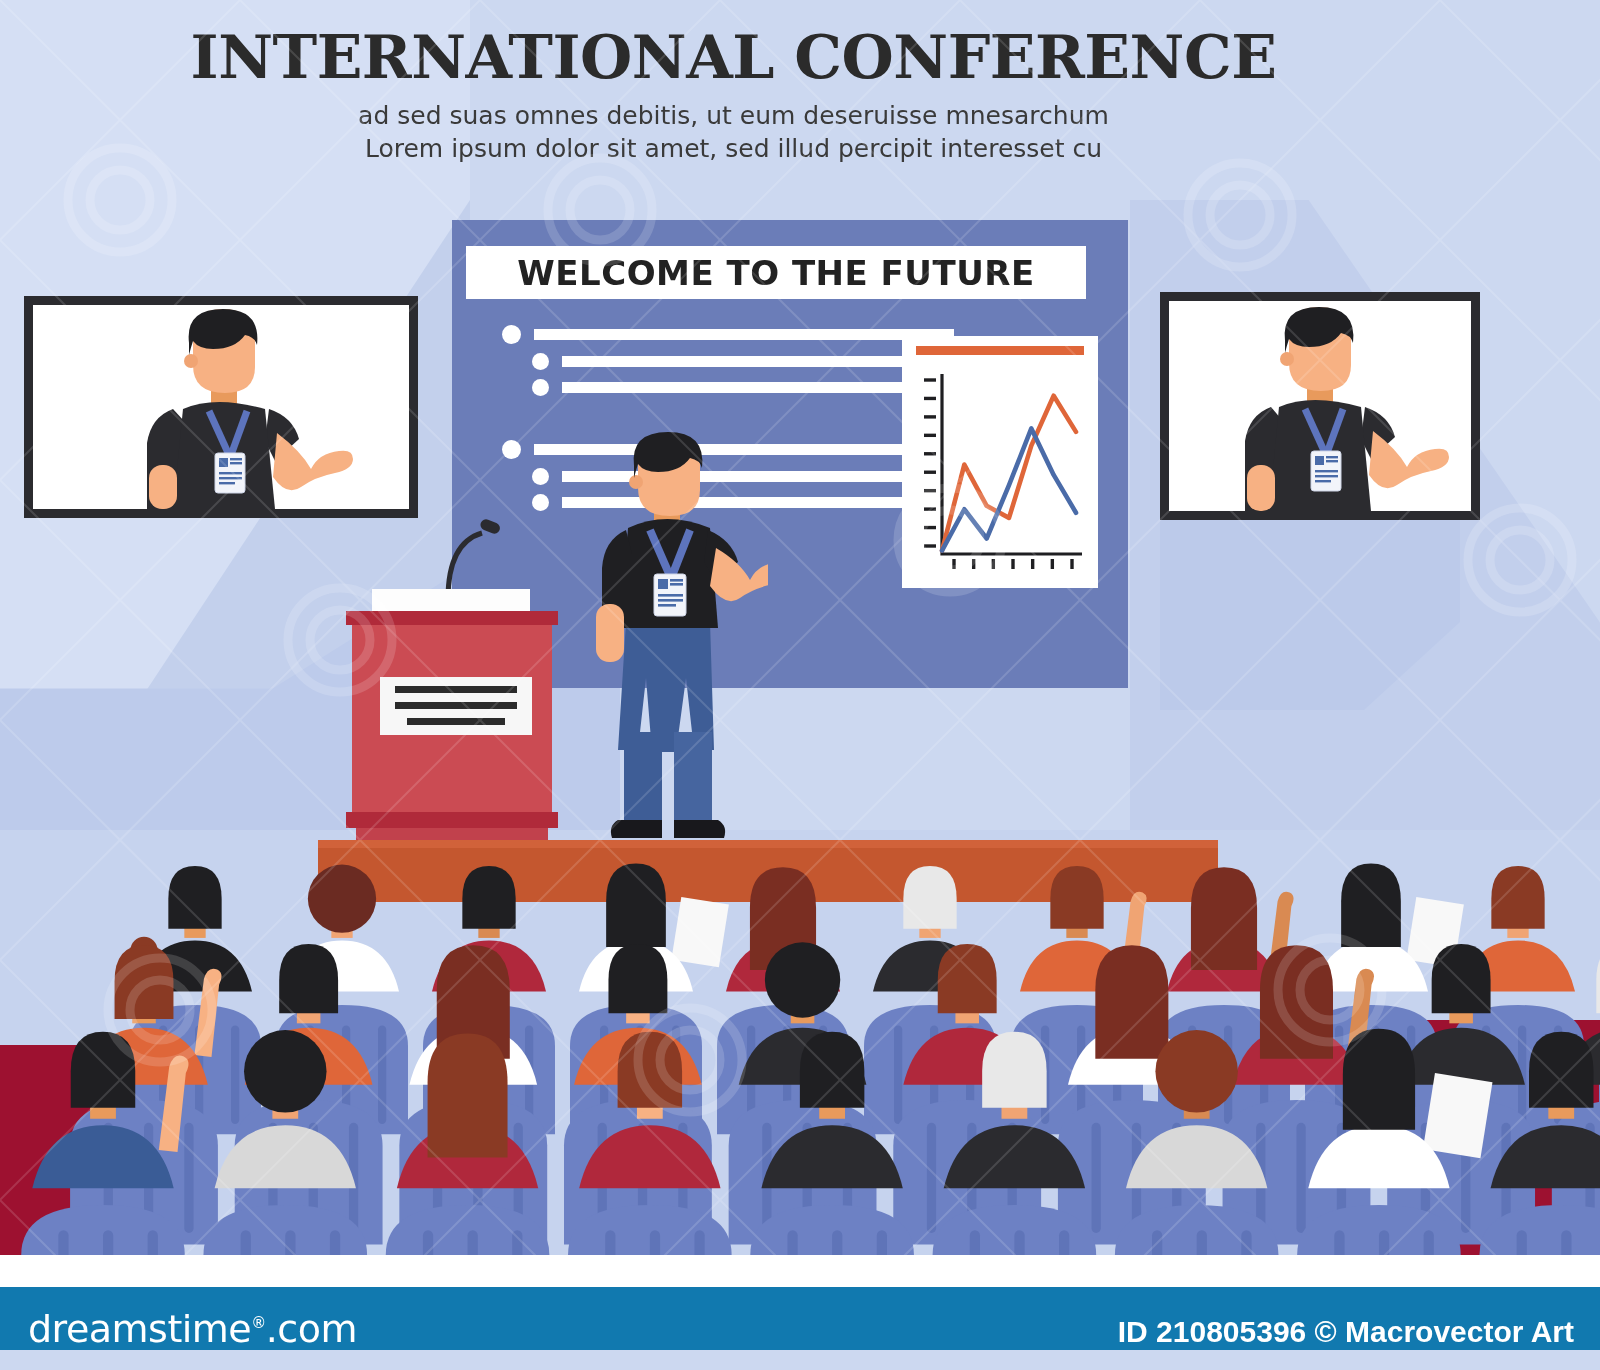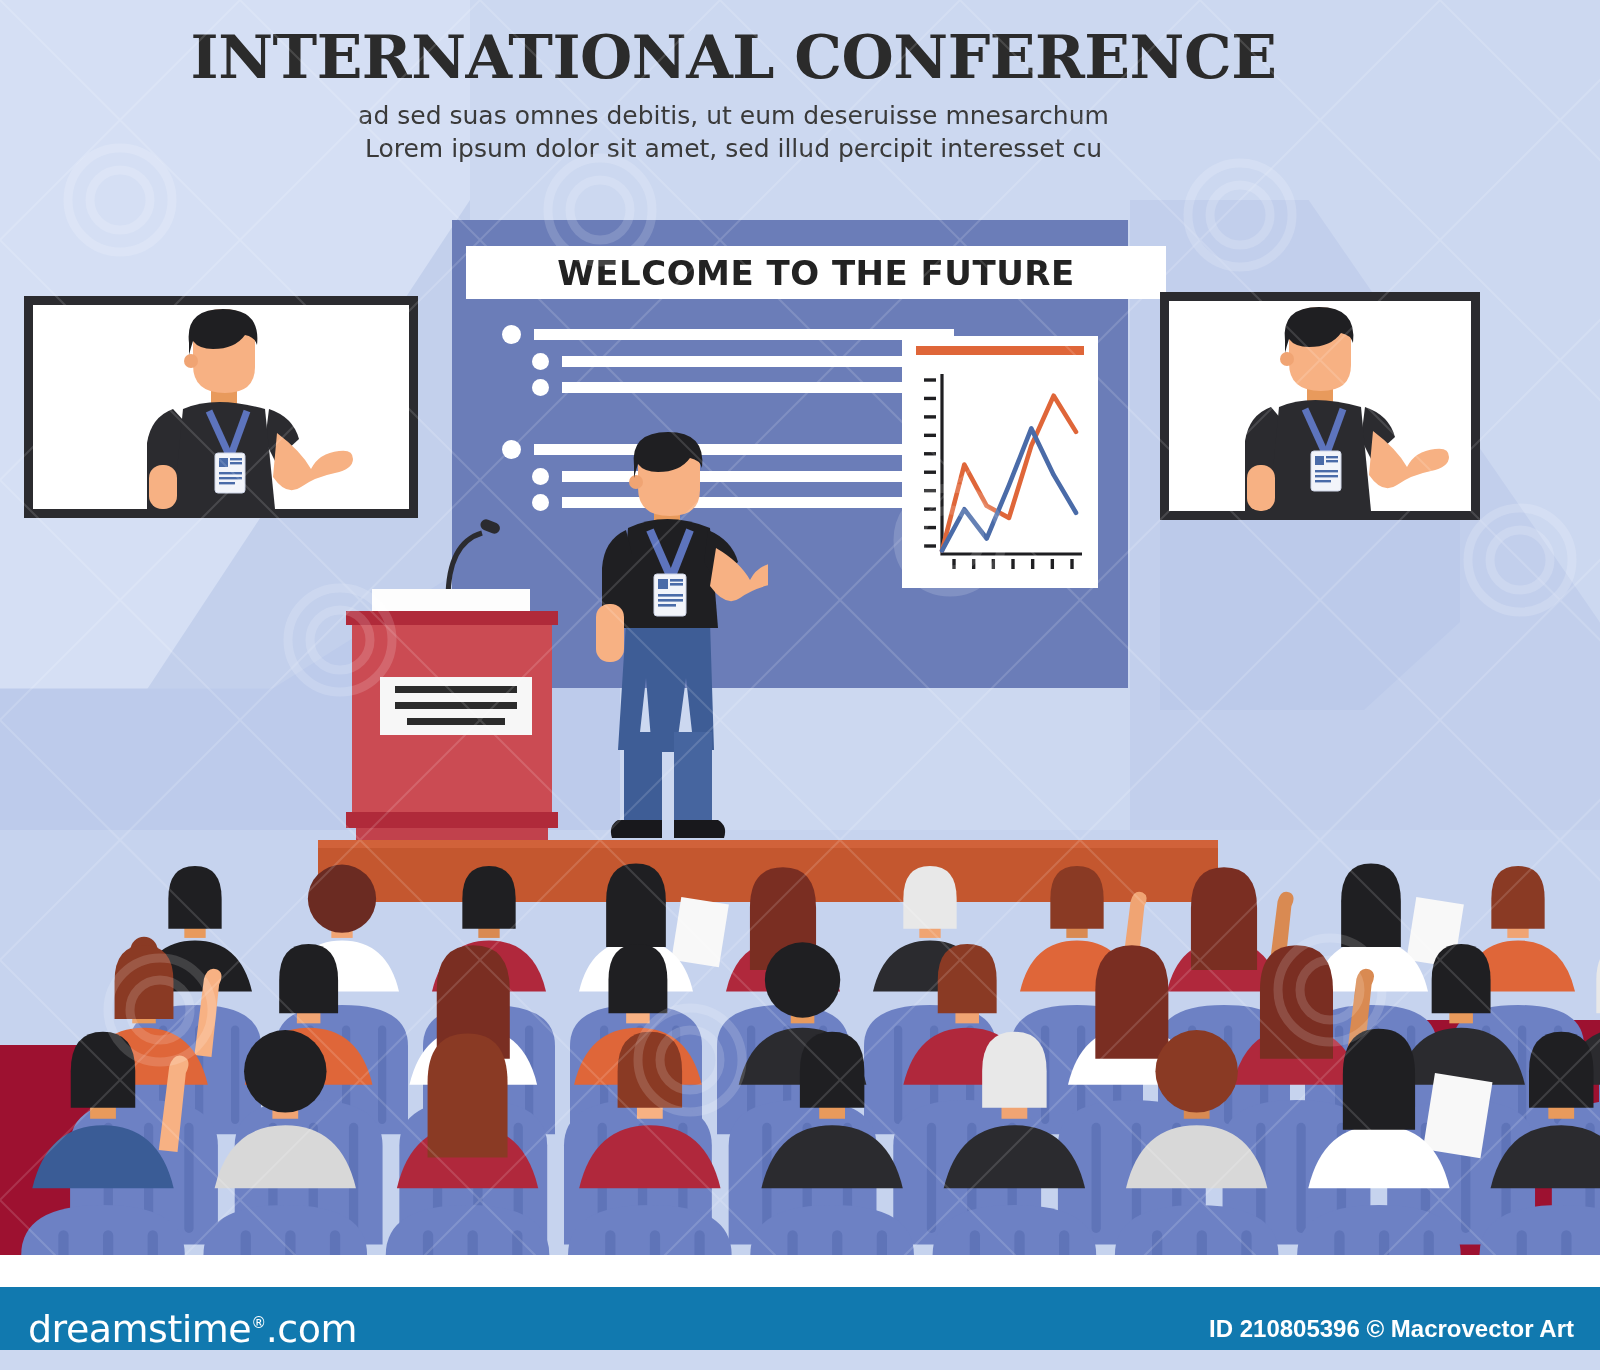--- a/index.html
+++ b/index.html
@@ -85,21 +85,21 @@
     line-height:1.32;
     font-family:"DejaVu Sans", sans-serif;
   }
 
   
   .screen {
     position:absolute; left:452px; top:220px; width:676px; height:468px;
     background:#6b7db8;
   }
   .screen-title-band {
-    position:absolute; left:14px; top:26px; width:700px; height:53px;
+    position:absolute; left:14px; top:26px; width:620px; height:53px;
     background:#ffffff;
     display:flex; align-items:center; justify-content:center;
   }
   .screen-title {
     font-size:34px; font-weight:700; color:#222; letter-spacing:0.5px;
     white-space:nowrap;
     font-family:"DejaVu Sans", sans-serif;
   }
   .bullets { position:absolute; left:50px; top:105px; width:470px; }
   .brow { display:flex; align-items:center; }
@@ -165,21 +165,21 @@
     background:#1179af;
   }
   .ds-logo {
     position:absolute; left:28px; top:20px;
     font-family:"DejaVu Sans", sans-serif;
     font-size:38px; color:#ffffff; letter-spacing:-0.5px;
   }
   .ds-logo sup { font-size:15px; vertical-align:super; }
   .ds-id {
     position:absolute; right:26px; top:28px;
-    font-size:24px; font-weight:700; color:#ffffff;
+    font-size:30px; font-weight:700; color:#ffffff;
     font-family:"Liberation Sans", sans-serif;
   }
 
   
   .wm { position:absolute; left:0; top:0; width:1600px; height:1287px; pointer-events:none; opacity:0.5; }
 </style>
 </head>
 <body>
 
 <div id="stage">

